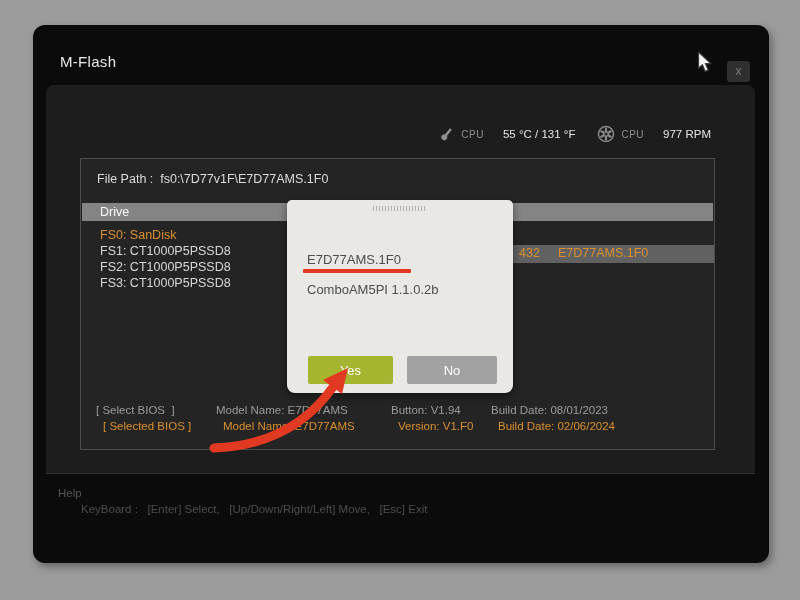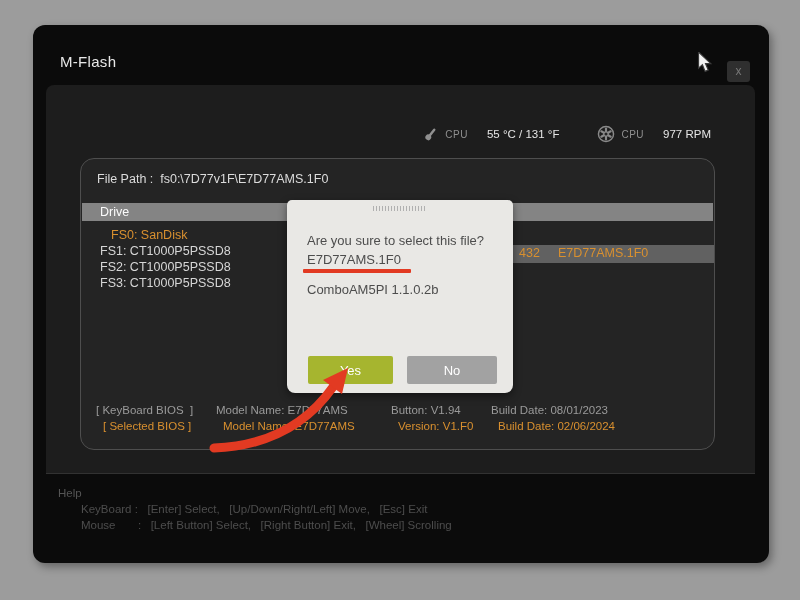--- a/index.html
+++ b/index.html
@@ -31,42 +31,42 @@
   .main-panel{
     position:absolute; left:13px; top:60px; width:709px; height:388px;
     background:var(--panel-bg); border-radius:8px 8px 0 0;
   }
   .divider{
     position:absolute; left:13px; top:448px; width:709px; height:1px;
     background:#323232;
   }
   
   .status-bar{
-    position:absolute; top:40px; right:44px; display:flex; align-items:flex-start; gap:38px;
+    position:absolute; top:40px; right:44px; display:flex; align-items:flex-start; gap:22px;
   }
   .status-group{display:flex; align-items:center; gap:6px;}
   .status-label{color:#8f8f8f; font-size:10px; letter-spacing:.5px;}
   .status-value{color:#e5e5e5; font-size:11.5px; white-space:pre;margin-left:13px;}
   .icon-wrap{width:18px;height:18px;display:flex;align-items:center;justify-content:center;}
   
   .file-panel{
     position:absolute; left:34px; top:73px; width:635px; height:292px;
-    background:var(--subpanel-bg); border:1px solid #4e4e4e; border-radius:14px;
+    background:var(--subpanel-bg); border:1px solid #4e4e4e; border-radius:0;
   }
   .file-path{
     position:absolute; left:16px; top:13px; color:#dcdcdc; font-size:12.5px; white-space:pre;
   }
   .drive-header{
     position:absolute; left:1px; right:1px; top:44px; height:18px;
     background:var(--gray-header); color:#fbfbfb; font-size:12.5px;
     line-height:18px; padding-left:18px;
   }
   .drive-list{position:absolute; left:19px; top:68px; width:240px;}
   .drive-row{color:#d6d6d6; font-size:12.5px; height:16px; line-height:16px; cursor:pointer; white-space:pre;}
-  .drive-row.accent{color:var(--orange);margin-left:11px;}
+  .drive-row.accent{color:var(--orange);}
   .file-row{
     position:absolute; left:209px; top:86px; width:424px; height:18px;
     background:var(--row-highlight); cursor:pointer;
   }
   .file-row .fsize{position:absolute; left:229px; width:28px; top:1px; color:var(--orange); font-size:12.5px;}
   .file-row .fname{position:absolute; left:268px; top:1px; color:var(--orange); font-size:12.5px;}
   
   .bios-row{
     position:absolute; left:15px; right:8px; display:grid;
     grid-template-columns:120px 175px 100px auto;
@@ -156,44 +156,42 @@
         <div class="drive-row">FS2: CT1000P5PSSD8</div>
         <div class="drive-row">FS3: CT1000P5PSSD8</div>
       </div>
 
       <div class="file-row">
         <span class="fsize">432</span>
         <span class="fname">E7D77AMS.1F0</span>
       </div>
 
       <div class="bios-row current">
-        <span>[ KeyBoard BIOS  ]</span>
+        <span>[ Select BIOS  ]</span>
         <span>Model Name: E7D77AMS</span>
         <span>Button: V1.94</span>
         <span>Build Date: 08/01/2023</span>
       </div>
       <div class="bios-row selected">
         <span>[ Selected BIOS ]</span>
         <span>Model Name: E7D77AMS</span>
         <span>Version: V1.F0</span>
         <span>Build Date: 02/06/2024</span>
       </div>
     </div>
   </div>
 
   <div class="divider"></div>
 
   <div class="help-title">Help</div>
   <div class="help-line kb">KeyBoard :   [Enter] Select,   [Up/Down/Right/Left] Move,   [Esc] Exit</div>
-  <div class="help-line ms">Mouse       :   [Left Button] Select,   [Right Button] Exit,   [Wheel] Scrolling</div>
 </div>
 
 <div class="dialog">
   <div class="dialog-handle"></div>
-  <div class="dialog-question">Are you sure to select this file?</div>
   <div class="dialog-filename">E7D77AMS.1F0</div>
   <div class="filename-underline"></div>
   <div class="dialog-subtext">ComboAM5PI 1.1.0.2b</div>
   <button class="dlg-btn yes">Yes</button>
   <button class="dlg-btn no">No</button>
 </div>
 
 <svg class="arrow-svg" width="180" height="130" viewBox="0 0 180 130">
   <path d="M 24 108 Q 102 105 143 47" fill="none" stroke="#e23a22" stroke-width="9" stroke-linecap="round"></path>
   <polygon points="158,28 152,54 133,40" fill="#e23a22"></polygon>

